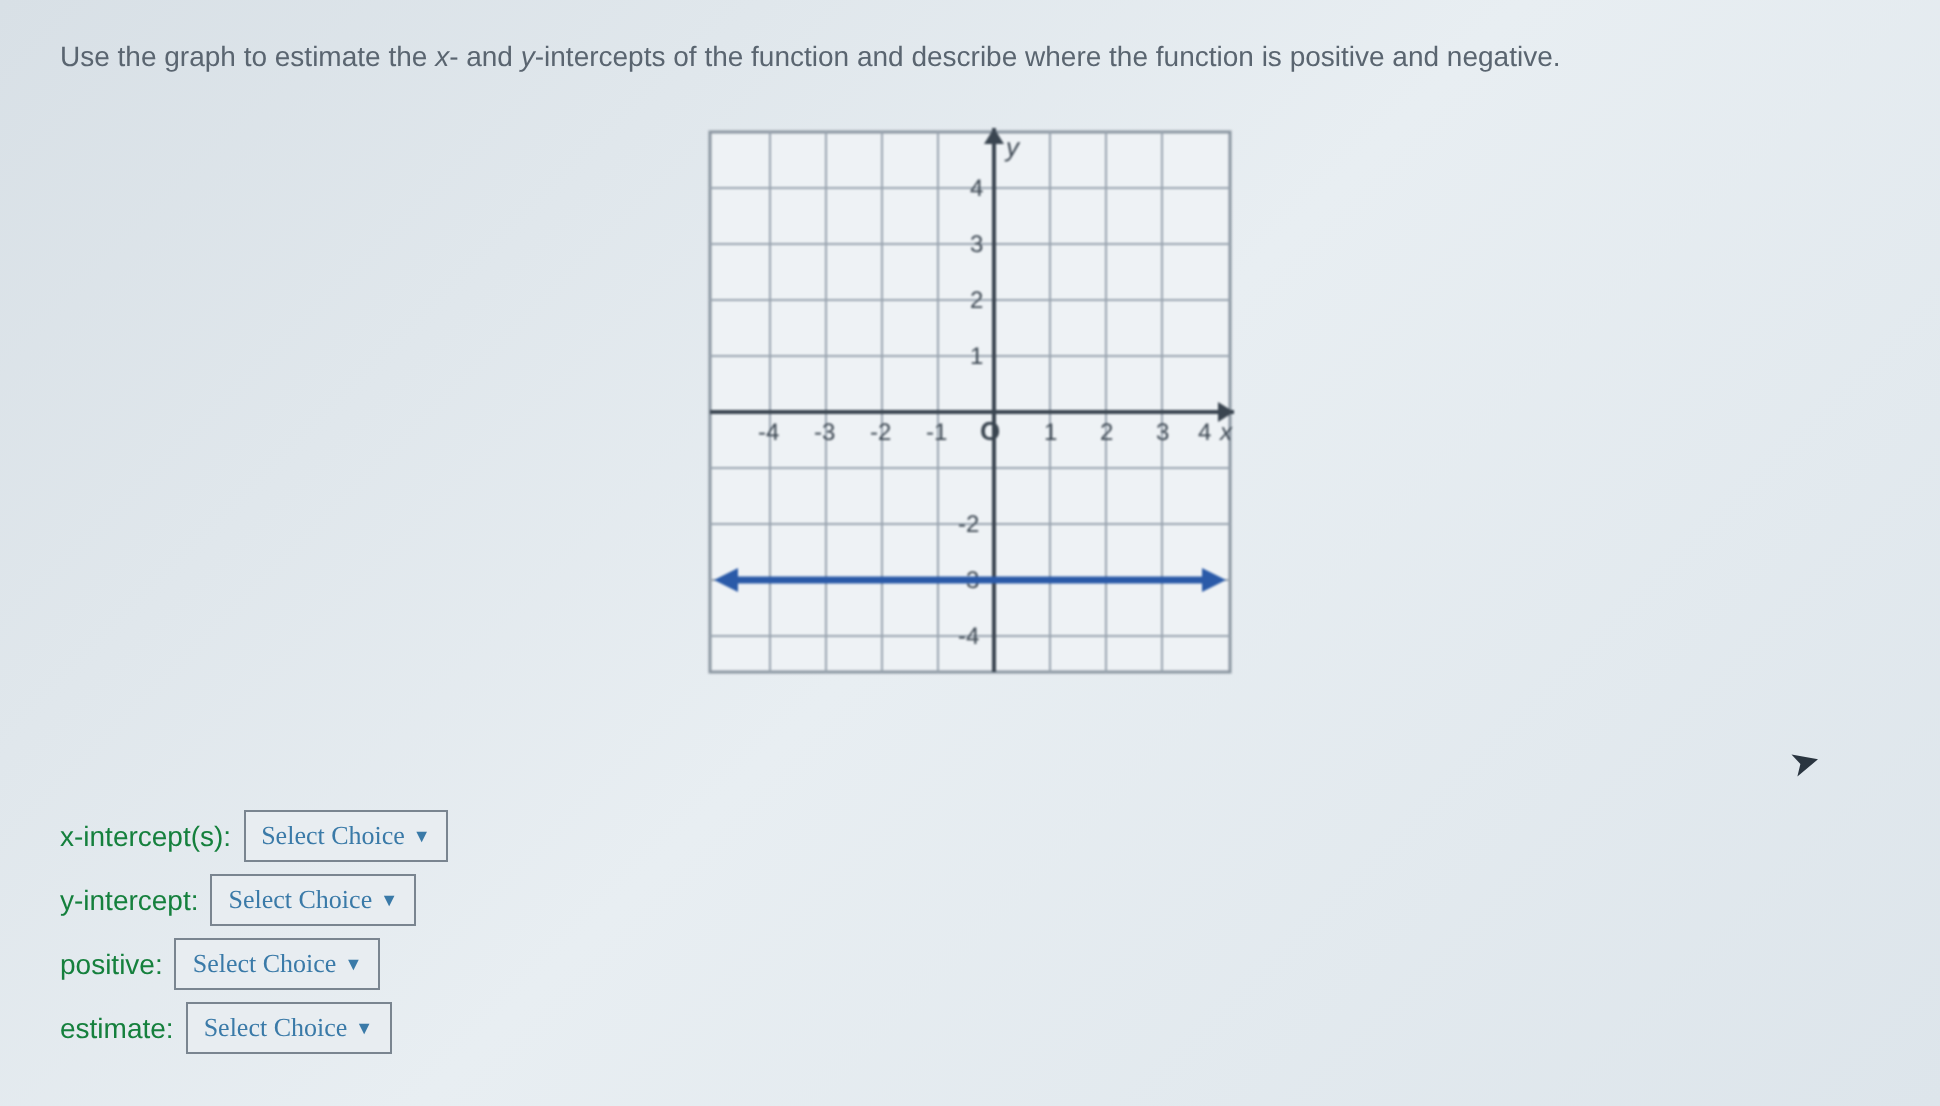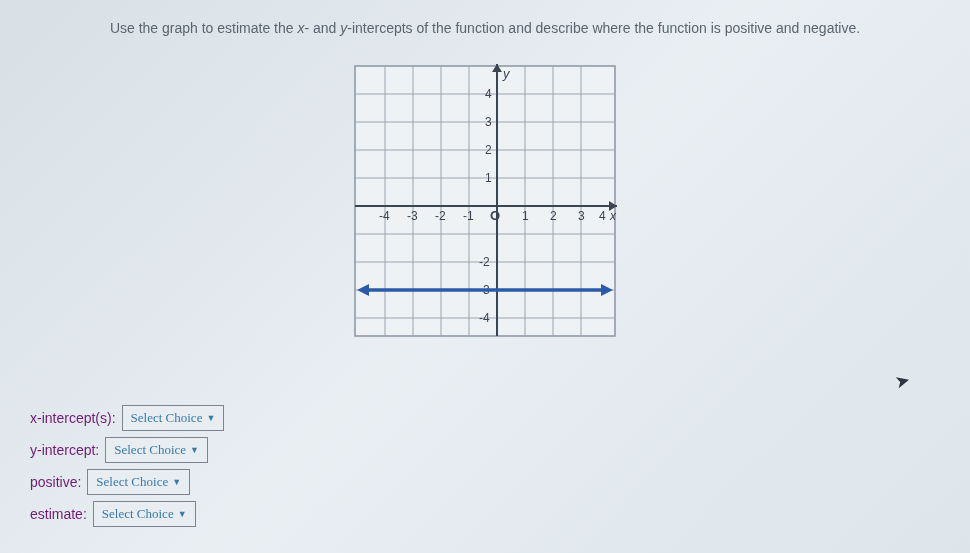--- a/index.html
+++ b/index.html
@@ -11,42 +11,41 @@
     height: 553px;
     box-sizing: border-box;
     color: #4a5560;
     position: relative;
   }
   .question {
     font-size: 14px;
     color: #5a6570;
     margin-bottom: 20px;
     filter: blur(0.3px);
-    text-align: center;
   }
   .italic { font-style: italic; }
   .graph-container {
     display: flex;
     justify-content: center;
     margin: 10px 0 30px 0;
   }
   .answer-section {
     position: absolute;
     bottom: 20px;
     left: 30px;
   }
   .answer-row {
     margin: 6px 0;
     display: flex;
     align-items: center;
     gap: 6px;
   }
   .answer-label {
     font-size: 14px;
-    color: #701a75;
+    color: #15803d;
     filter: blur(0.3px);
   }
   .select-box {
     border: 1px solid #7a8590;
     background: #e8edf1;
     padding: 4px 8px;
     font-size: 13px;
     color: #3a7aa8;
     display: inline-flex;
     align-items: center;

